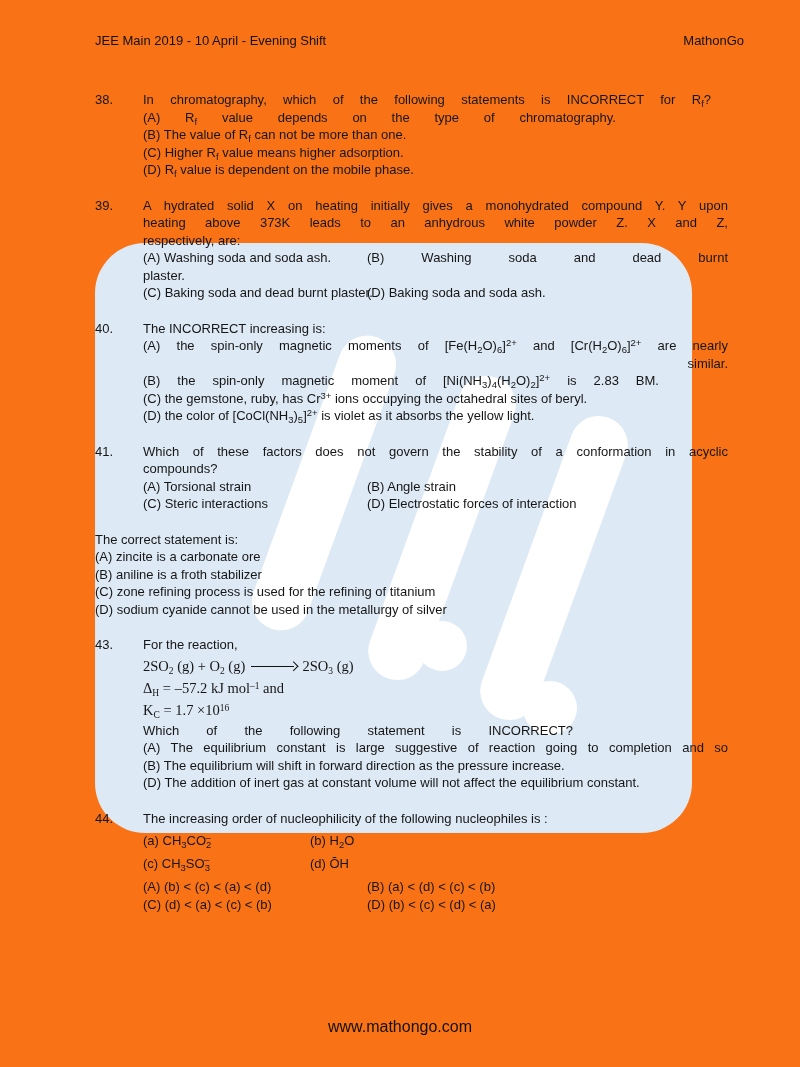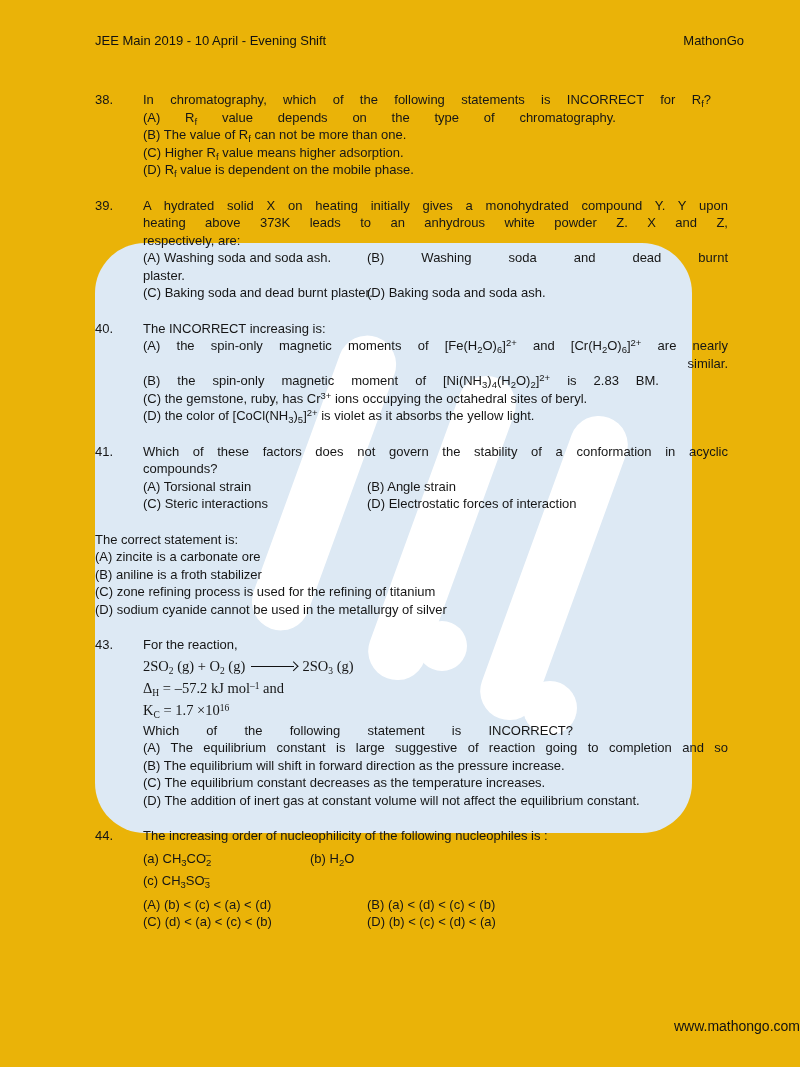--- a/index.html
+++ b/index.html
@@ -1,32 +1,32 @@
 <!DOCTYPE html>
 <html><head>
 <meta charset="utf-8">
 <style>
   html,body{margin:0;padding:0;}
   body{background:#ffffff;}
   .page{
-    position:relative;width:800px;height:1067px;margin:0 auto;background:#eab308;
+    position:relative;width:800px;height:1067px;margin:0 auto;background:#f97316;
     font-family:"Liberation Sans","DejaVu Sans",sans-serif;color:#161616;overflow:hidden;
   }
   
   .watermark{position:absolute;left:95px;top:243px;width:597px;height:590px;border-radius:50px;background:#dde9f4;z-index:0;}
   .stripe{position:absolute;background:#fff;border-radius:30px;transform:rotate(20deg);}
   .s1{left:200px;top:85px;width:58px;height:310px;}
   .s2{left:318px;top:125px;width:58px;height:320px;}
   .s3{left:430px;top:165px;width:58px;height:320px;}
   .dot{position:absolute;background:#fff;border-radius:50%;}
   .d1{left:322px;top:378px;width:50px;height:50px;}
   .d2{left:428px;top:438px;width:54px;height:54px;}
   
   .header{position:absolute;top:33px;left:95px;right:56px;display:flex;justify-content:space-between;font-size:13px;color:#111;z-index:2;}
-  .footer{position:absolute;top:1018px;left:0;width:100%;text-align:right;font-size:14px;color:#111;z-index:2;}
+  .footer{position:absolute;top:1018px;left:0;width:100%;text-align:center;font-size:16px;color:#111;z-index:2;}
   
   .content{position:absolute;top:91px;left:95px;width:633px;font-size:13px;z-index:1;}
   .question{display:grid;grid-template-columns:48px 1fr;margin-bottom:18px;}
   .qnum{line-height:17.5px;}
   .qbody{width:585px;}
   .line{line-height:17.5px;min-height:17.5px;white-space:nowrap;}
   .line.two{display:grid;grid-template-columns:224px 1fr;white-space:normal;}
   .line.two.narrow{grid-template-columns:167px 1fr;}
   .cell{white-space:nowrap;}
   .line.spread,.cell.spread{white-space:normal;text-align:justify;text-align-last:justify;}
@@ -125,34 +125,34 @@
       <div class="question">
         <div class="qnum">43.</div>
         <div class="qbody">
           <div class="line">For the reaction,</div>
           <div class="line eq">2SO<sub>2</sub> (g) + O<sub>2</sub> (g) <span class="larr"></span> 2SO<sub>3</sub> (g)</div>
           <div class="line eq">Δ<sub>H</sub> = –57.2 kJ mol<sup>–1</sup> and</div>
           <div class="line eq">K<sub>C</sub> = 1.7 ×10<sup>16</sup></div>
           <div class="line spread" style="width: 430px;">Which of the following statement is INCORRECT?</div>
           <div class="line spread">(A) The equilibrium constant is large suggestive of reaction going to completion and so</div>
           <div class="line">(B) The equilibrium will shift in forward direction as the pressure increase.</div>
-          <div class="line">(C) The equilibrium constant decreases as the temperature increases.</div>
           <div class="line">(D) The addition of inert gas at constant volume will not affect the equilibrium constant.</div>
         </div>
       </div>
       <div class="question">
         <div class="qnum">44.</div>
         <div class="qbody">
           <div class="line">The increasing order of nucleophilicity of the following nucleophiles is :</div>
           <div class="line two narrow" style="margin-top: 5px;">
             <div class="cell">(a) CH<sub>3</sub>CO<sub>2</sub><sup class="stk">–</sup></div>
             <div class="cell">(b) H<sub>2</sub>O</div>
           </div>
           <div class="line two narrow" style="margin-top: 5px;">
             <div class="cell">(c) CH<sub>3</sub>SO<sub>3</sub><sup class="stk">–</sup></div>
+            <div class="cell">(d) ŌH</div>
           </div>
           <div class="line two" style="margin-top: 6px;">
             <div class="cell">(A) (b) &lt; (c) &lt; (a) &lt; (d)</div>
             <div class="cell">(B) (a) &lt; (d) &lt; (c) &lt; (b)</div>
           </div>
           <div class="line two">
             <div class="cell">(C) (d) &lt; (a) &lt; (c) &lt; (b)</div>
             <div class="cell">(D) (b) &lt; (c) &lt; (d) &lt; (a)</div>
           </div>
         </div>

